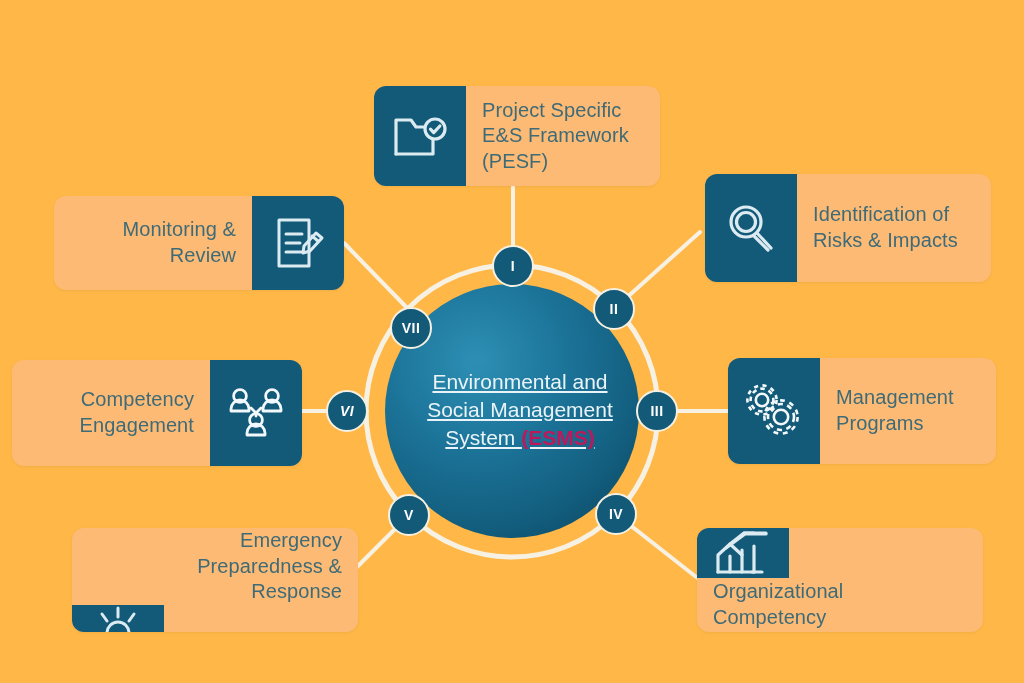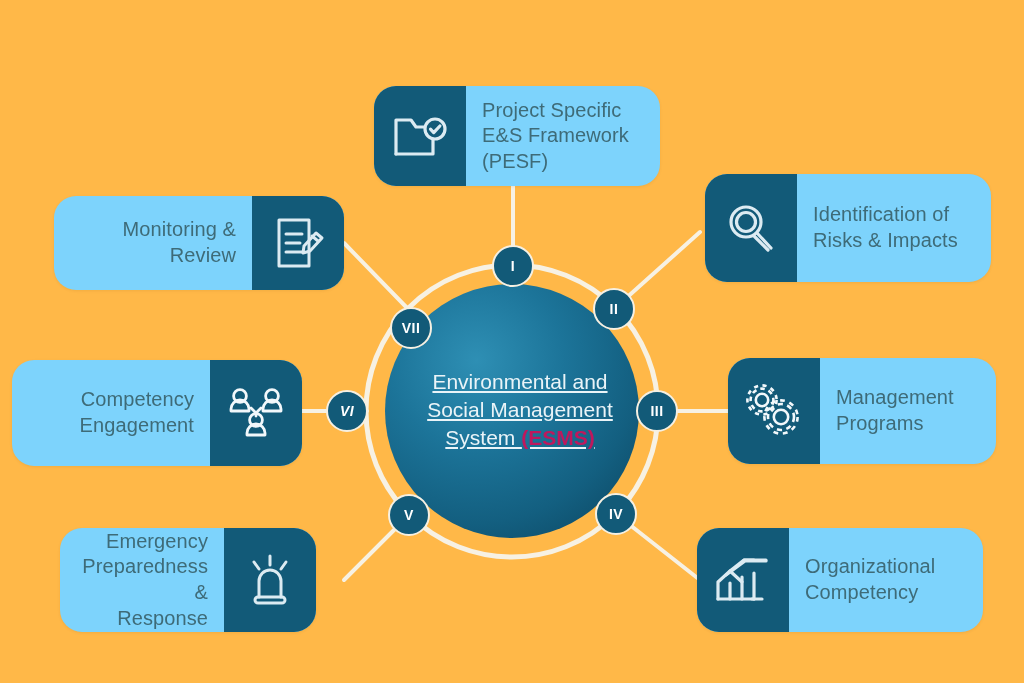--- a/index.html
+++ b/index.html
@@ -29,23 +29,23 @@
     top: 0;
     width: 1024px;
     height: 683px;
   }
 
   
   .card {
     position: absolute;
     display: flex;
     align-items: stretch;
-    border-radius: 22px;
+    border-radius: 12px;
     overflow: hidden;
-    background: #7dd3fc;
+    background: #fdba74;
     box-shadow: 0 1px 3px rgba(120, 80, 10, 0.10);
   }
   .card.icon-right { flex-direction: row; }
   .card.icon-left  { flex-direction: row; }
 
   .card-icon {
     background: #125A78;
     flex: 0 0 auto;
     width: 92px;
     display: flex;
@@ -209,42 +209,42 @@
             </g>
           </svg>
         </div>
         <div class="card-text align-left">
           <div>
             <div>Management</div>
             <div>Programs</div>
           </div>
         </div>
       </div>
-      <div class="card icon-right" style="left: 697px; top: 528px; width: 286px; height: 104px;">
+      <div class="card icon-right" style="left: 697px; top: 528px; width: 286px; height: 104px; flex-direction: column;">
         <div class="card-icon">
           <svg width="58" height="50" viewBox="0 0 58 50" fill="none" stroke="#DCEBF2" stroke-width="3.2" stroke-linecap="round" stroke-linejoin="round">
             <path d="M4 44V27l12-11 12 11"></path>
             <path d="M16 44V28"></path>
             <path d="M28 44V22"></path>
             <path d="M40 44V18"></path>
             <path d="M40 44h-2"></path>
             <path d="M4 44h44"></path>
             <path d="M16 16L30 5h10"></path>
             <path d="M30 5l22 0"></path>
             <path d="M12 20L31 6l21 0"></path>
           </svg>
         </div>
         <div class="card-text align-left">
           <div>
             <div>Organizational</div>
             <div>Competency</div>
           </div>
         </div>
       </div>
-      <div class="card icon-left" style="left: 60px; top: 528px; width: 256px; height: 104px;">
+      <div class="card icon-left" style="left: 72px; top: 528px; width: 286px; height: 104px; flex-direction: column;">
         <div class="card-text align-right">
           <div>
             <div>Emergency</div>
             <div>Preparedness &amp;</div>
             <div>Response</div>
           </div>
         </div>
         <div class="card-icon">
           <svg width="54" height="54" viewBox="0 0 54 54" fill="none" stroke="#DCEBF2" stroke-width="3" stroke-linecap="round" stroke-linejoin="round">
             <path d="M27 3v9"></path>

